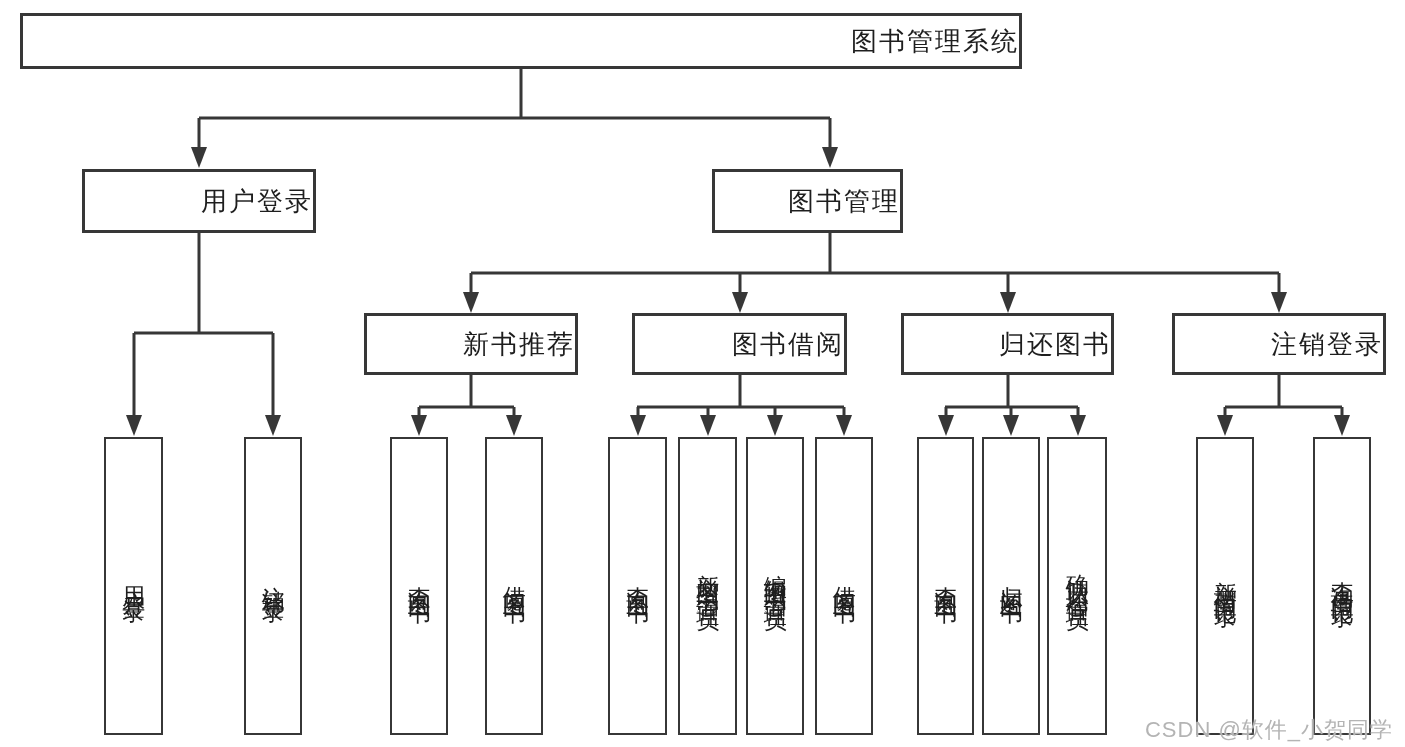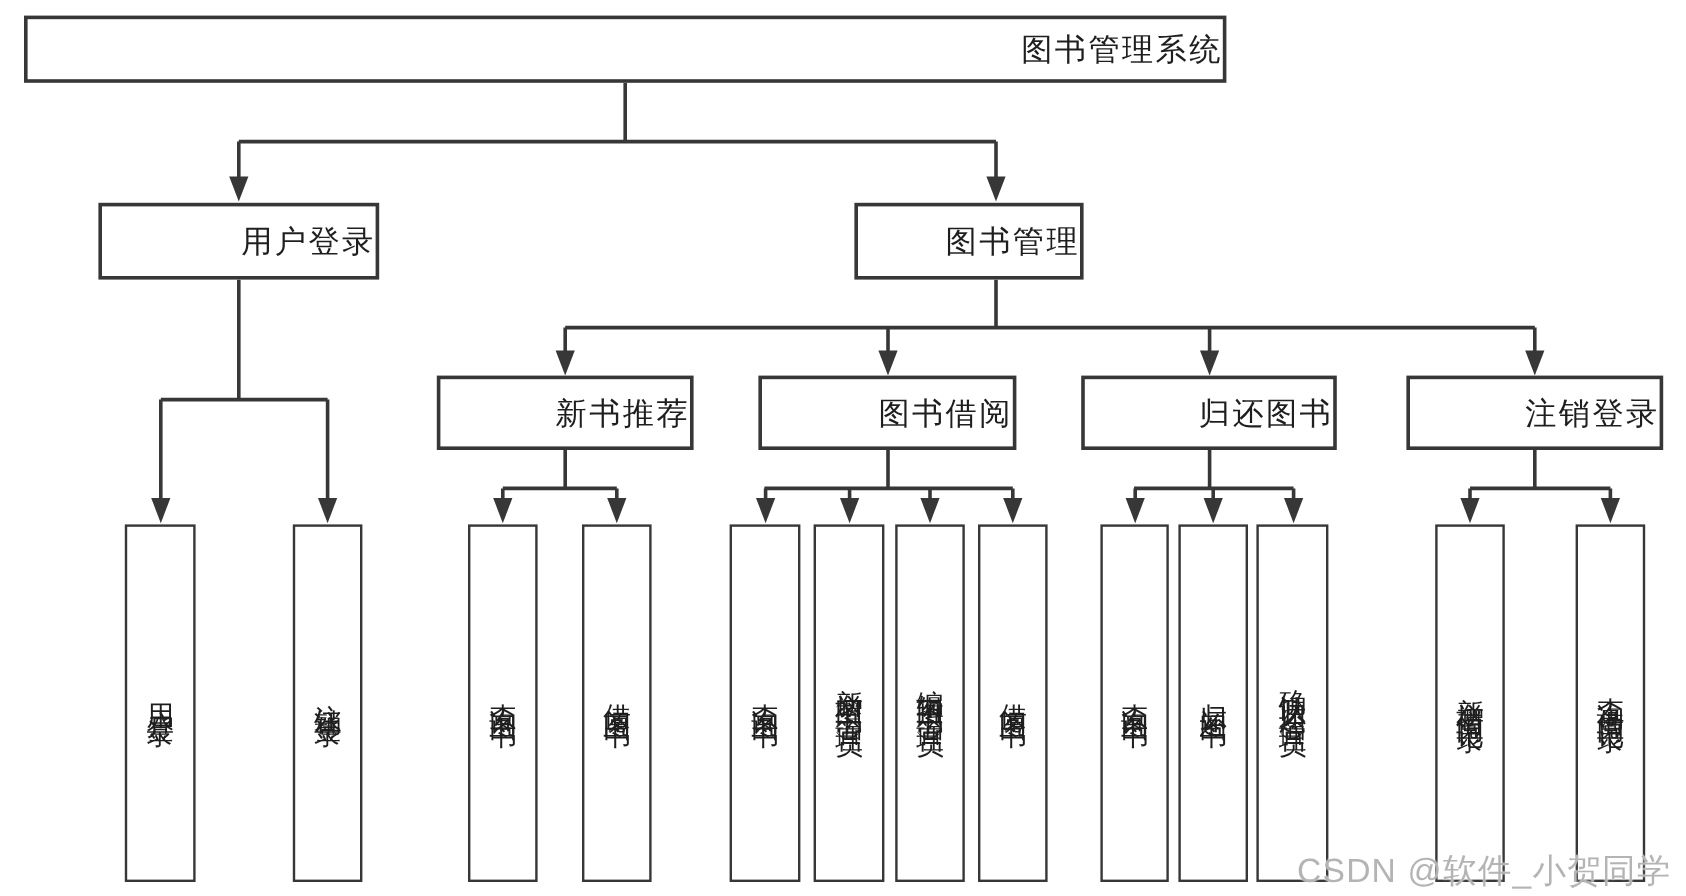--- a/index.html
+++ b/index.html
@@ -56,21 +56,21 @@
     letter-spacing: 5px;
     line-height: 1.1;
     color: var(--text);
     white-space: nowrap;
     transform: translateY(-8px);
   }
   .watermark {
     position: absolute;
     right: 12px;
     bottom: 2px;
-    font-size: 28px;
+    font-size: 22px;
     color: var(--watermark);
     letter-spacing: 1px;
     text-shadow: 0 0 2px #ffffff;
     z-index: 5;
     white-space: nowrap;
   }
 </style>
 </head>
 <body>
 

